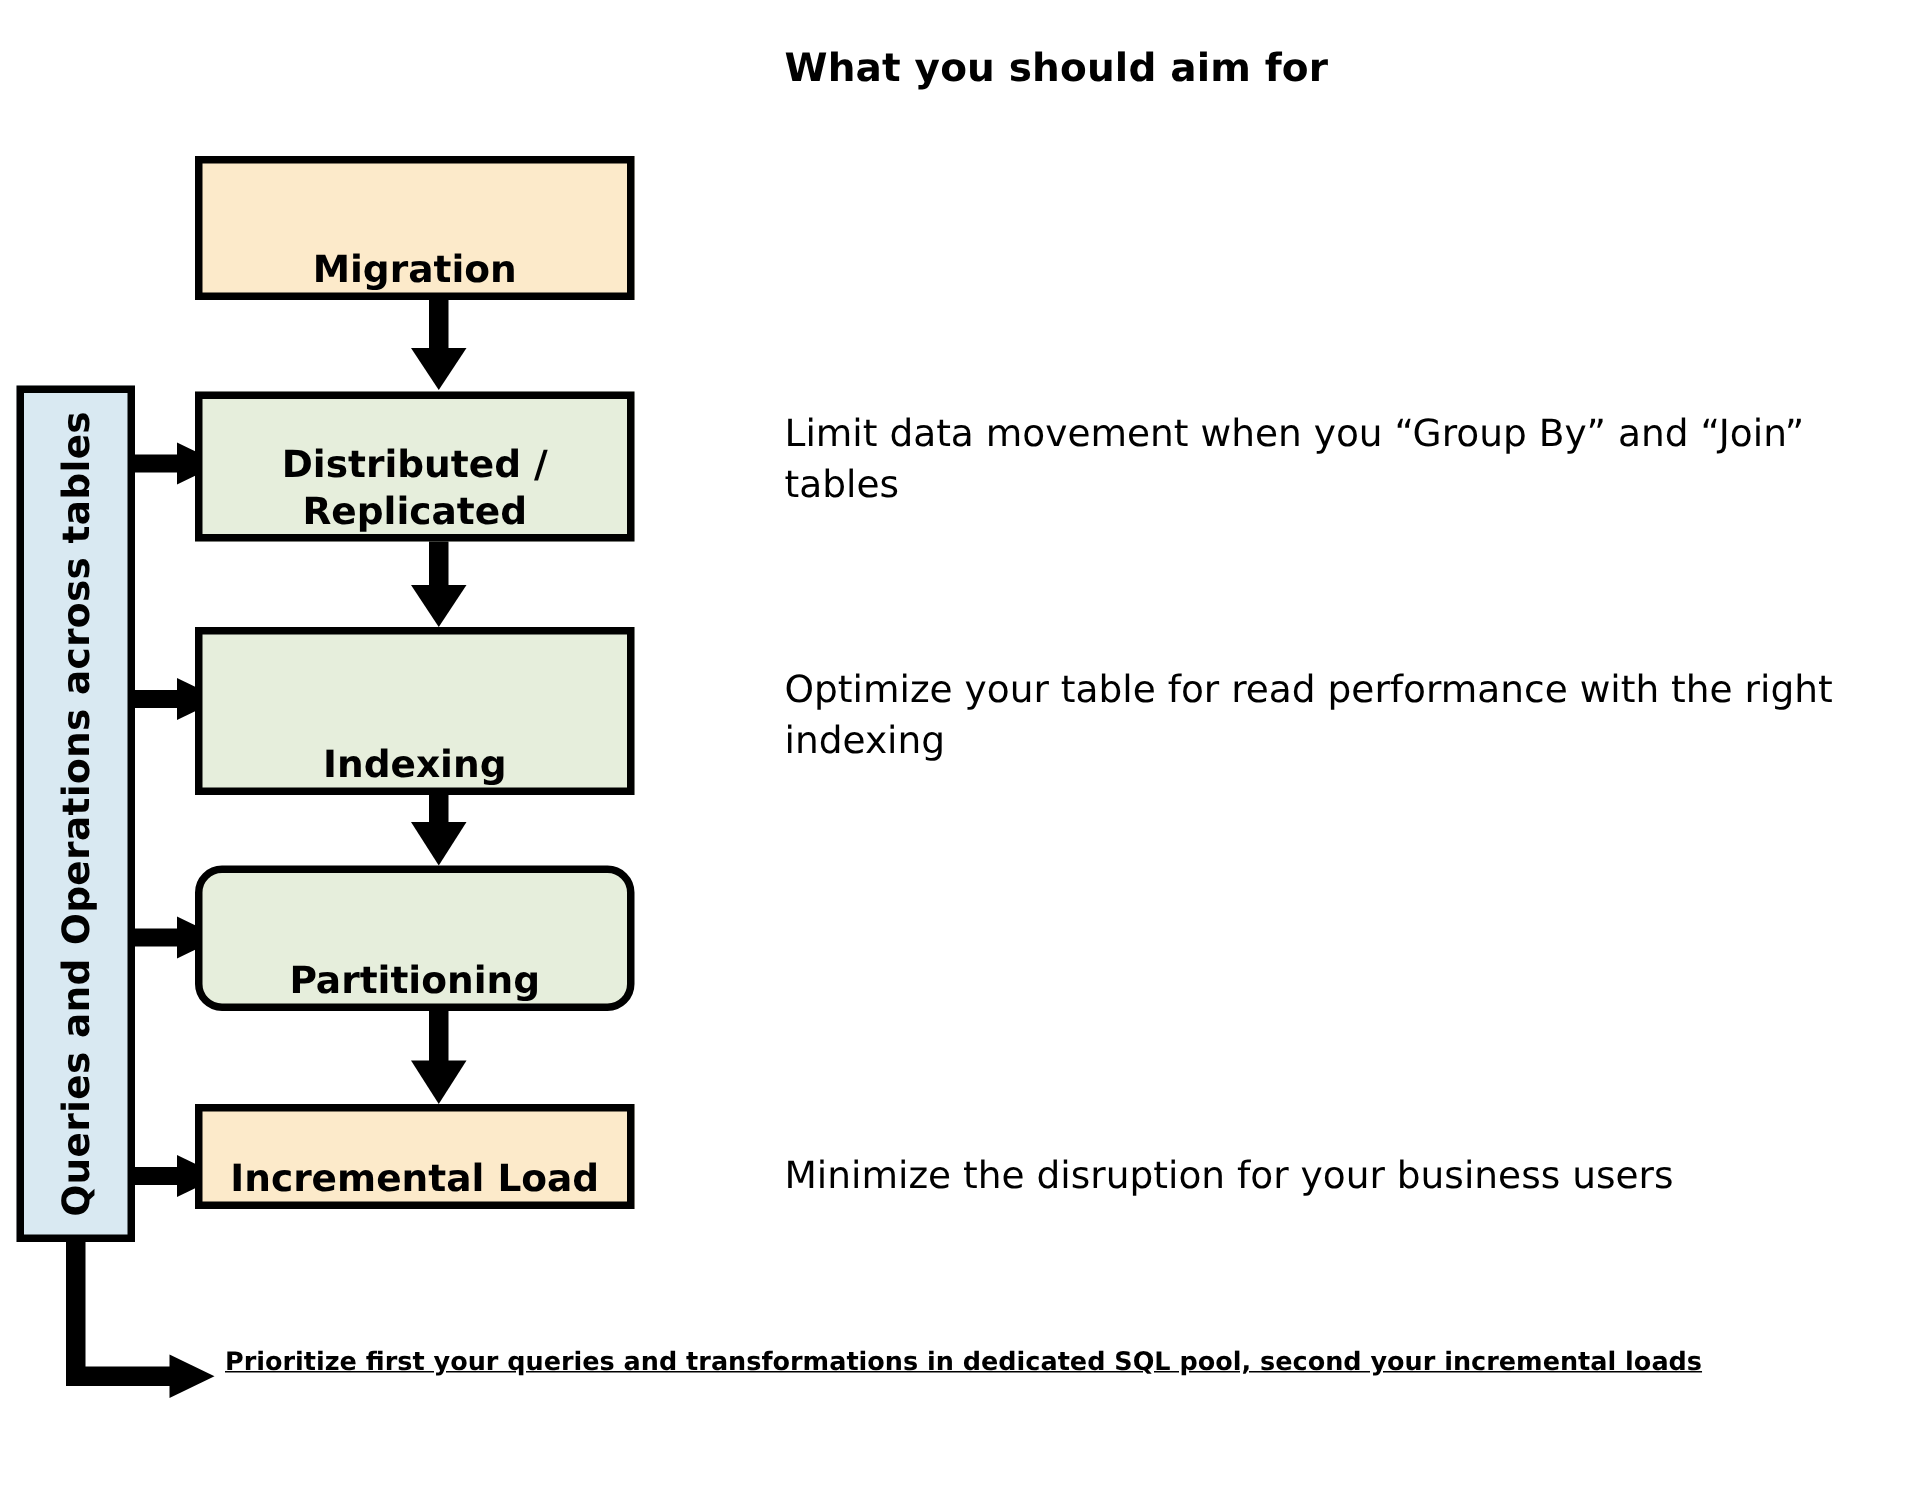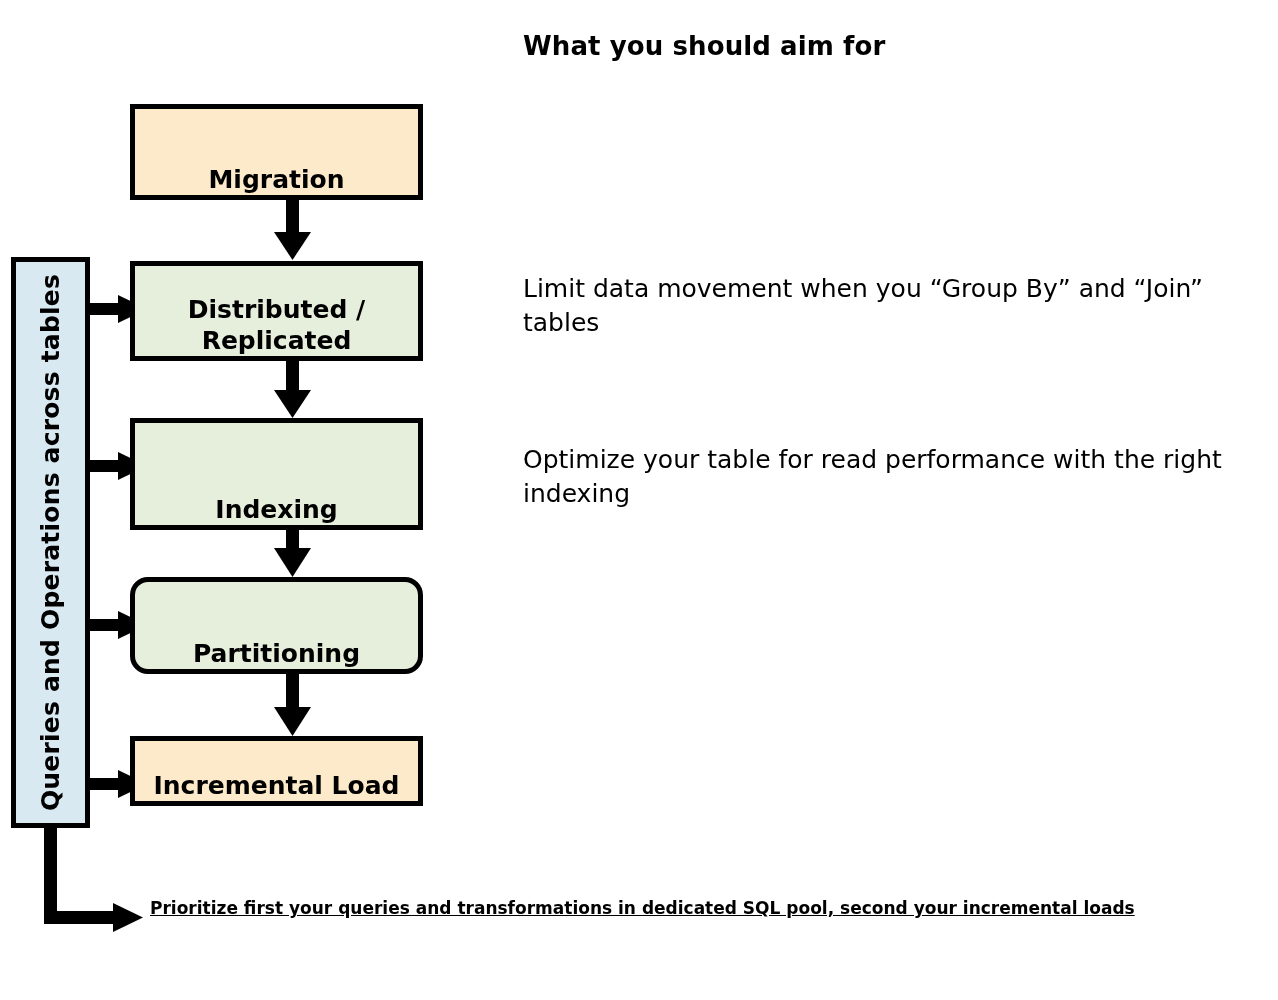--- a/index.html
+++ b/index.html
@@ -207,16 +207,17 @@
   <div class="stage-box box-5" style="background-color: rgb(252, 234, 202);">
     <span>Incremental Load</span>
   </div>
 
 
   <div class="desc desc-2">Limit data movement when you “Group By” and “Join” tables</div>
 
   <div class="desc desc-3">Optimize your table for read performance with the right indexing</div>
 
 
+  <div class="desc desc-5">Minimize the disruption for your business users</div>
 
   <div class="conclusion">Prioritize first your queries and transformations in dedicated SQL pool, second your incremental loads</div>
 
 </div>
 
 </body></html>

